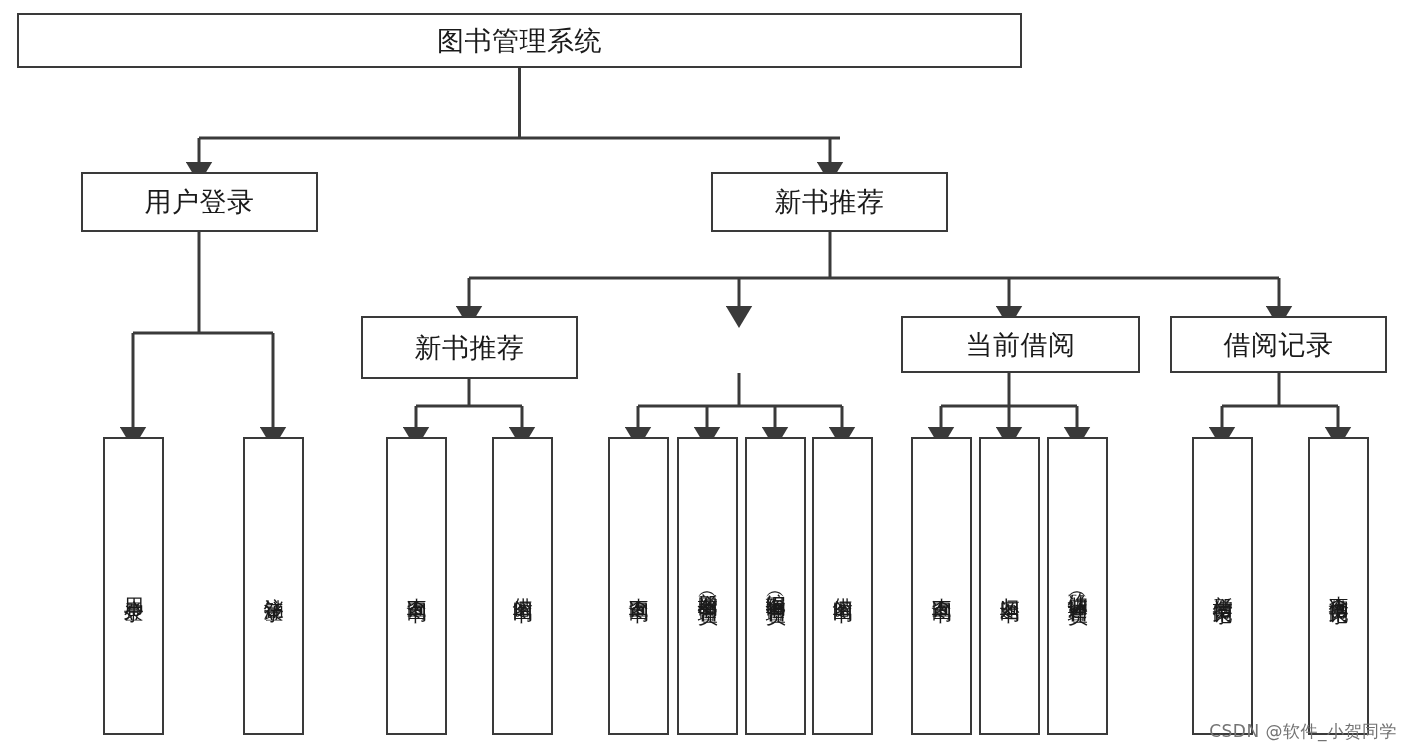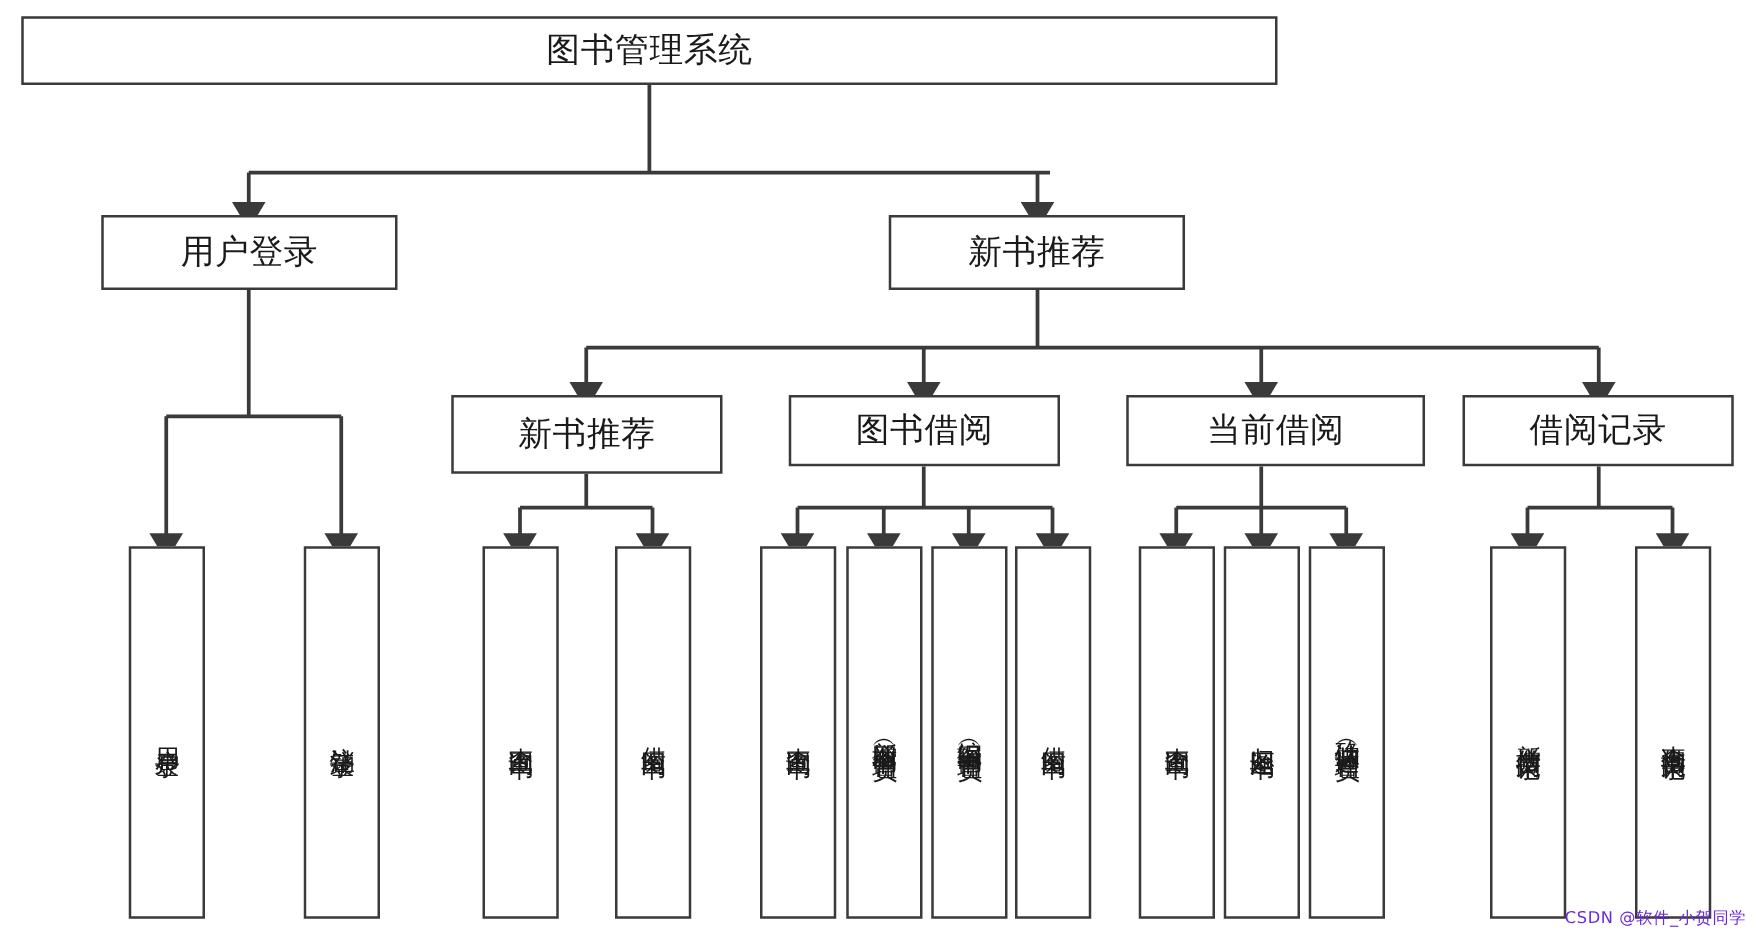--- a/index.html
+++ b/index.html
@@ -59,22 +59,22 @@
     text-orientation: upright;
     font-size: 20px;
     line-height: 1.28;
     letter-spacing: 2px;
     max-height: 100%;
   }
   .watermark {
     position: absolute;
     right: 8px;
     bottom: 4px;
-    font-size: 13px;
-    color: #6d28d9;
+    font-size: 17px;
+    color: #737373;
     white-space: nowrap;
     letter-spacing: 0.5px;
   }
 </style>
 </head>
 <body>
 
 <div id="diagram-root">
 
   <svg class="connectors" viewBox="0 0 1405 747" xmlns="http://www.w3.org/2000/svg">
@@ -137,23 +137,20 @@
   <div class="node horiz" style="left:81px; top:172px; width:237px; height:60px;">
     <span class="node-label">用户登录</span>
   </div>
   <div class="node horiz" style="left:711px; top:172px; width:237px; height:60px;">
     <span class="node-label">新书推荐</span>
   </div>
 
   <div class="node horiz" style="left:361px; top:316px; width:217px; height:63px;">
     <span class="node-label">新书推荐</span>
   </div>
-  <div class="node horiz" style="left:631px; top:316px; width:217px; height:57px;">
-    <span class="node-label">图书借阅</span>
-  </div>
   <div class="node horiz" style="left:901px; top:316px; width:239px; height:57px;">
     <span class="node-label">当前借阅</span>
   </div>
   <div class="node horiz" style="left:1170px; top:316px; width:217px; height:57px;">
     <span class="node-label">借阅记录</span>
   </div>
 
   <div class="node vert" style="left:103px; top:437px; width:61px; height:298px;">
     <span class="node-label">用户登录</span>
   </div>

